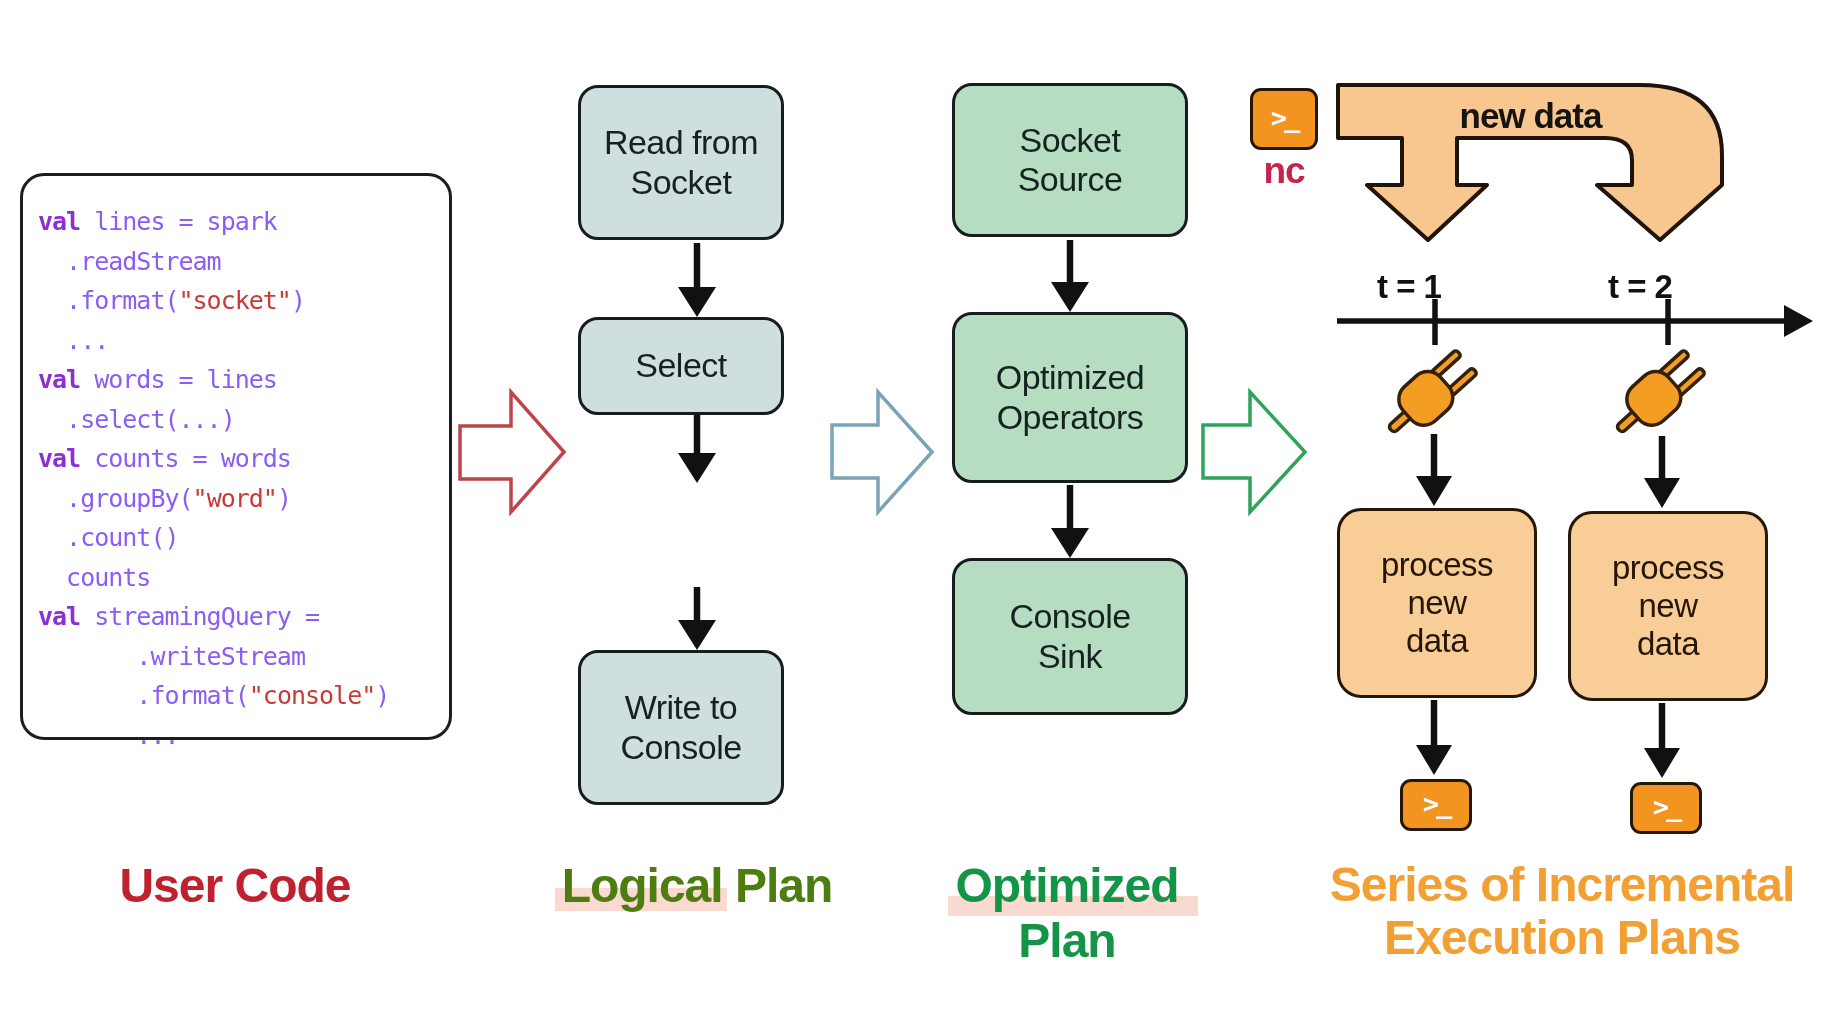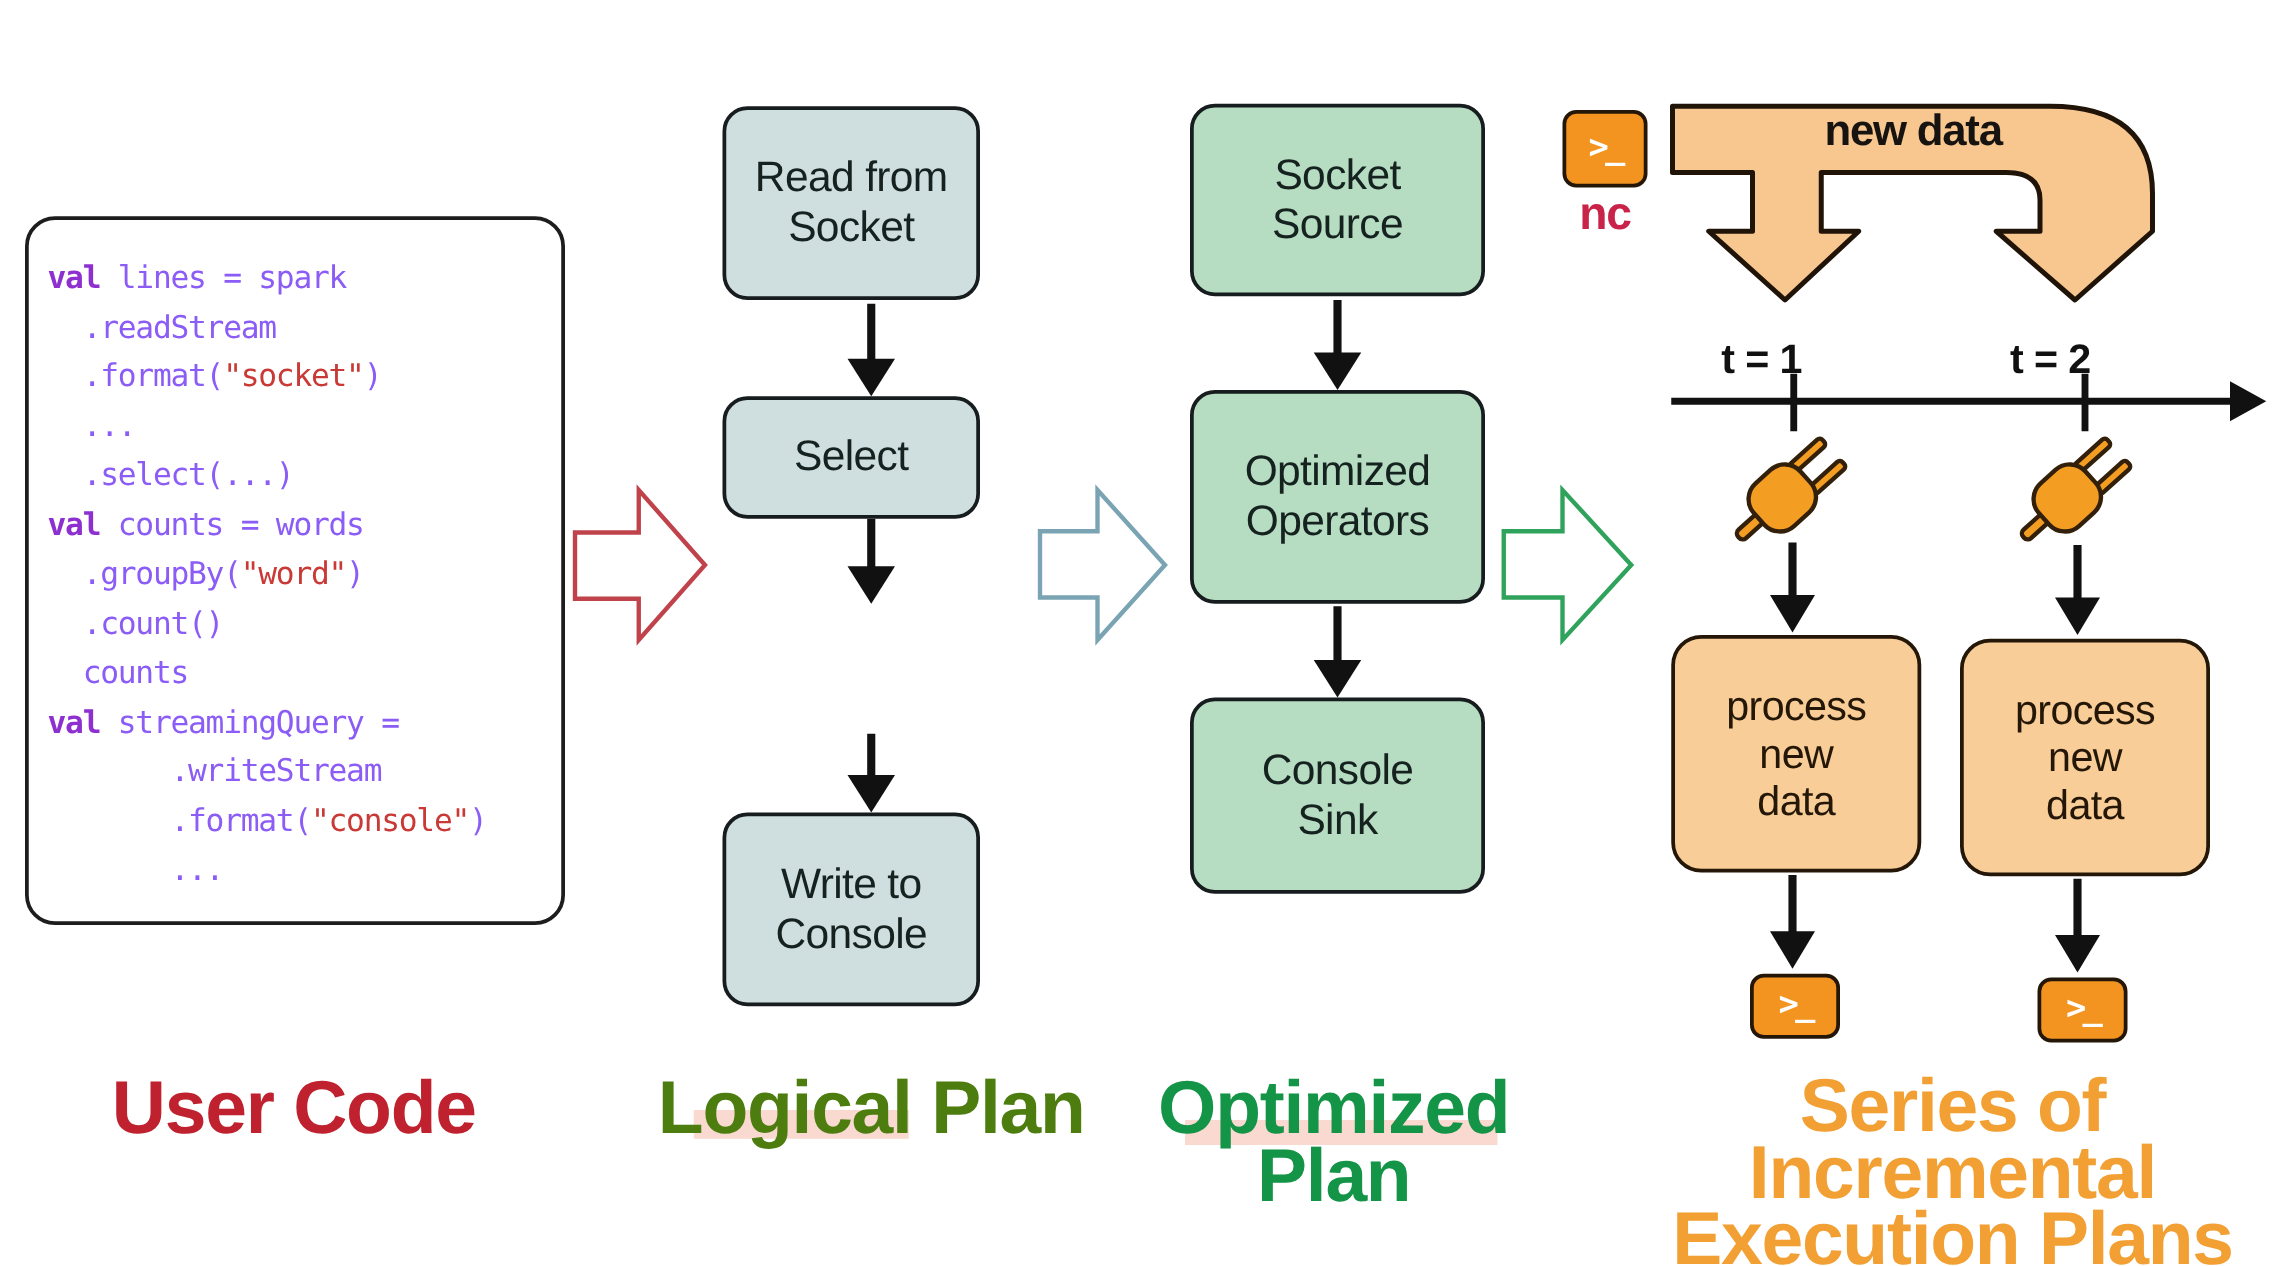--- a/index.html
+++ b/index.html
@@ -41,32 +41,32 @@
     font-family:"DejaVu Sans Mono",monospace;font-weight:bold;color:#ffffff;
     font-size:27px;letter-spacing:-3px;z-index:2;padding-bottom:4px;
   }
 
   
   .nc-label{
     position:absolute;left:1242px;top:150px;width:84px;text-align:center;
     font-size:37px;font-weight:700;color:#c9234a;z-index:3;letter-spacing:-1px;
   }
   .new-data-label{
-    position:absolute;left:1438px;top:85px;width:185px;text-align:center;
+    position:absolute;left:1438px;top:96px;width:185px;text-align:center;
     font-size:35px;font-weight:700;color:#171310;z-index:3;letter-spacing:-1px;
   }
   .t-label{
     position:absolute;top:268px;width:116px;text-align:left;
     font-size:33px;font-weight:700;color:#111111;z-index:3;letter-spacing:-0.5px;
   }
 
   
   .big-label{
     position:absolute;top:858px;width:400px;text-align:center;
-    font-size:60px;font-weight:800;letter-spacing:-1px;line-height:55px;
+    font-size:48px;font-weight:800;letter-spacing:-1px;line-height:55px;
     white-space:pre-line;z-index:3;
   }
   .label-user{left:35px;color:#bf212e;}
   .label-logical{left:497px;color:#4d7c0f;}
   .label-optimized{left:867px;color:#149447;}
   .label-series{left:1302px;width:520px;color:#f2a033;line-height:53px;}
   .label-highlight{position:absolute;background:#f9d9d0;z-index:2;}
   .hl-logical{left:555px;top:888px;width:172px;height:23px;}
   .hl-optimized{left:948px;top:896px;width:250px;height:20px;}
 </style>
@@ -133,20 +133,21 @@
       <line x1="1662" y1="703" x2="1662" y2="750" stroke-width="6.5"></line>
       <polygon points="1644,748 1680,748 1662,778" stroke="none"></polygon>
     </g>
   </svg>
 
   <div class="code-box">
       <div class="code-line"><span class="tok-kw">val</span><span class="tok-plain"> lines = spark</span></div>
       <div class="code-line"><span class="tok-plain">  .readStream</span></div>
       <div class="code-line"><span class="tok-plain">  .format(</span><span class="tok-str">"socket"</span><span class="tok-plain">)</span></div>
       <div class="code-line"><span class="tok-plain">  ...</span></div>
+      <div class="code-line"><span class="tok-kw">val</span><span class="tok-plain"> words = lines</span></div>
       <div class="code-line"><span class="tok-plain">  .select(...)</span></div>
       <div class="code-line"><span class="tok-kw">val</span><span class="tok-plain"> counts = words</span></div>
       <div class="code-line"><span class="tok-plain">  .groupBy(</span><span class="tok-str">"word"</span><span class="tok-plain">)</span></div>
       <div class="code-line"><span class="tok-plain">  .count()</span></div>
       <div class="code-line"><span class="tok-plain">  counts</span></div>
       <div class="code-line"><span class="tok-kw">val</span><span class="tok-plain"> streamingQuery =</span></div>
       <div class="code-line"><span class="tok-plain">       .writeStream</span></div>
       <div class="code-line"><span class="tok-plain">       .format(</span><span class="tok-str">"console"</span><span class="tok-plain">)</span></div>
       <div class="code-line"><span class="tok-plain">       ...</span></div>
     </div>

